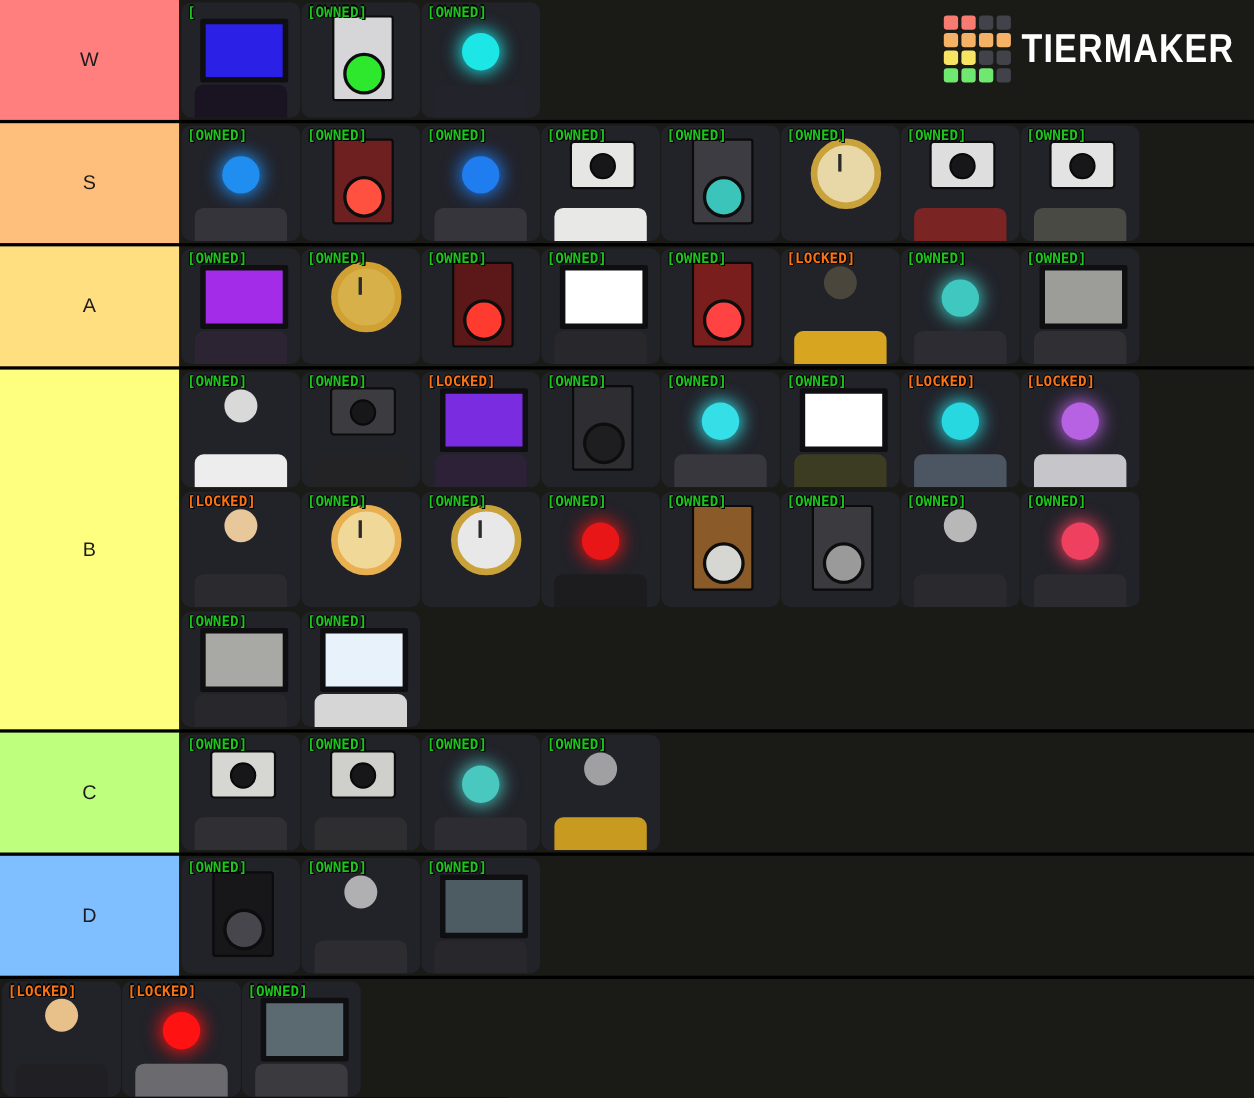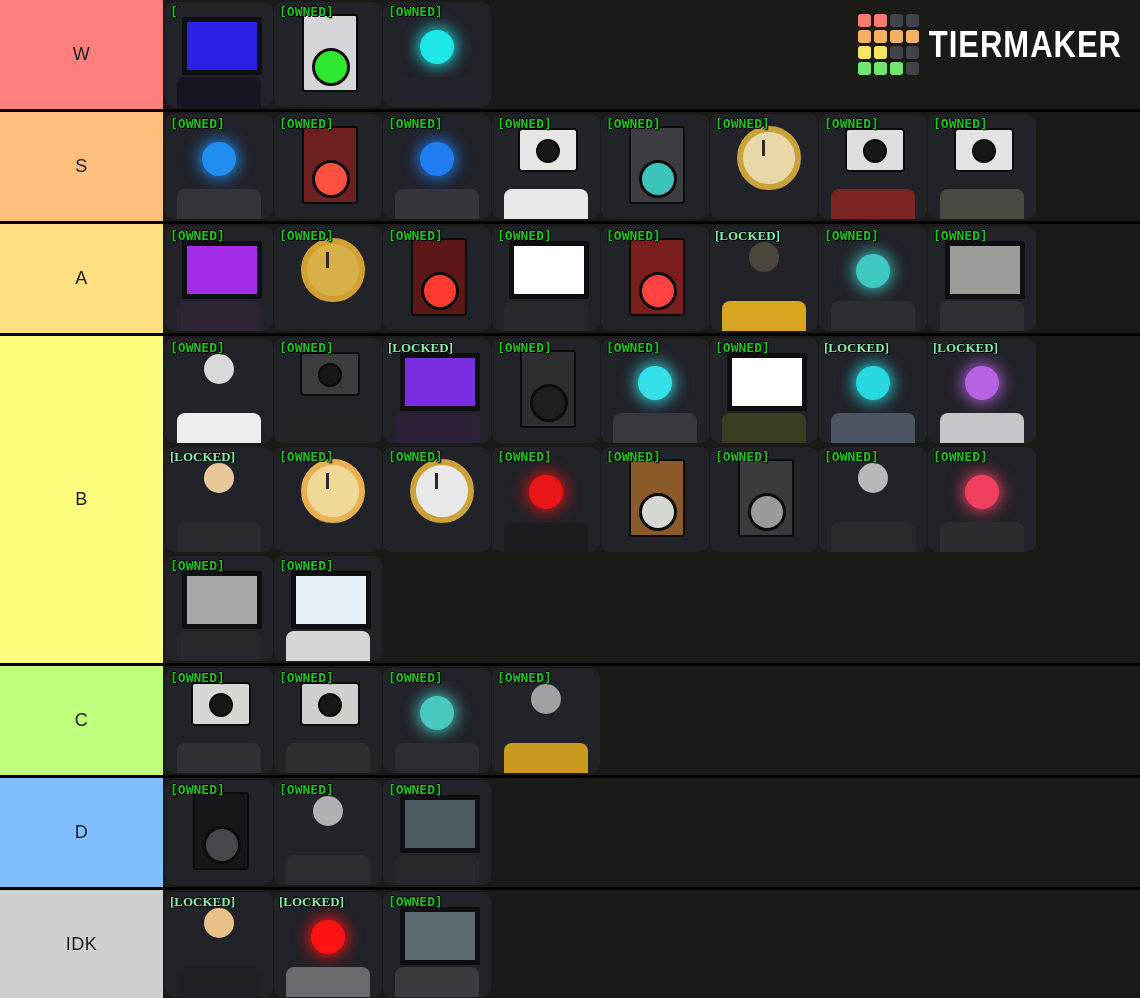--- a/index.html
+++ b/index.html
@@ -10,21 +10,21 @@
               color:#1c1c1c;font-size:18px;letter-spacing:.5px;}
   .tiles-area{flex:1;background:#1a1a17;display:flex;flex-direction:column;}
   .tile-subrow{display:flex;height:109px;padding:2px 0 0 2px;box-sizing:border-box;gap:1px;}
   .tile{position:relative;width:108px;height:105px;background:#222229;border-radius:9px;
         overflow:hidden;flex:none;}
   .badge{position:absolute;z-index:3;top:2px;left:5px;
          font-family:"DejaVu Sans Mono","Liberation Mono",monospace;
          font-weight:bold;font-size:13px;
          text-shadow:1px 1px 0 #000,-1px 0 #000,0 -1px #000,1px 0 #000;}
   .badge.owned{color:#1ec41e;}
-  .badge.locked{color:#86efac;font-family:Liberation Serif, serif;}
+  .badge.locked{color:#f97316;}
   .art div{position:absolute;}
   .scr{left:17px;top:15px;width:70px;height:48px;border:5px solid #0f0f12;border-radius:2px;background:var(--c1);}
   .torso{left:12px;bottom:0;width:84px;height:30px;background:var(--c2);border-radius:8px 8px 0 0;}
   .orb{left:37px;top:28px;width:34px;height:34px;border-radius:50%;background:var(--c1);box-shadow:0 0 16px 2px var(--c1);}
   .box{left:28px;top:12px;width:52px;height:74px;background:var(--c2);border:2px solid #0b0b0b;border-radius:3px;}
   .cone{left:38px;top:46px;width:32px;height:32px;border-radius:50%;background:var(--c1);border:3px solid #0d0d0d;}
   .head{left:39px;top:16px;width:30px;height:30px;border-radius:50%;background:var(--c1);}
   .cambody{left:26px;top:14px;width:56px;height:40px;background:var(--c1);border-radius:4px;border:2px solid #0c0c0c;}
   .lens{left:44px;top:25px;width:20px;height:20px;border-radius:50%;background:#17171a;border:2px solid #0a0a0a;}
   .ring{left:27px;top:12px;width:52px;height:52px;border-radius:50%;border:6px solid var(--c1);background:var(--c2);}
@@ -416,21 +416,20 @@
               <div class="art">
                 <div class="scr"></div>
                 <div class="torso"></div>
               </div>
               <span class="badge owned">[OWNED]</span>
             </div>
           </div>
         </div>
       </div>
       <div class="tier-row">
-        <div class="tier-label" style="background: rgb(207, 207, 207);">IDK</div>
         <div class="tiles-area">
           <div class="tile-subrow">
             <div class="tile" style="--c1: #e8c089; --c2: #202024;">
               <div class="art">
                 <div class="head"></div>
                 <div class="torso"></div>
               </div>
               <span class="badge locked">[LOCKED]</span>
             </div>
             <div class="tile" style="--c1: #ff1212; --c2: #6b6b6f;">

